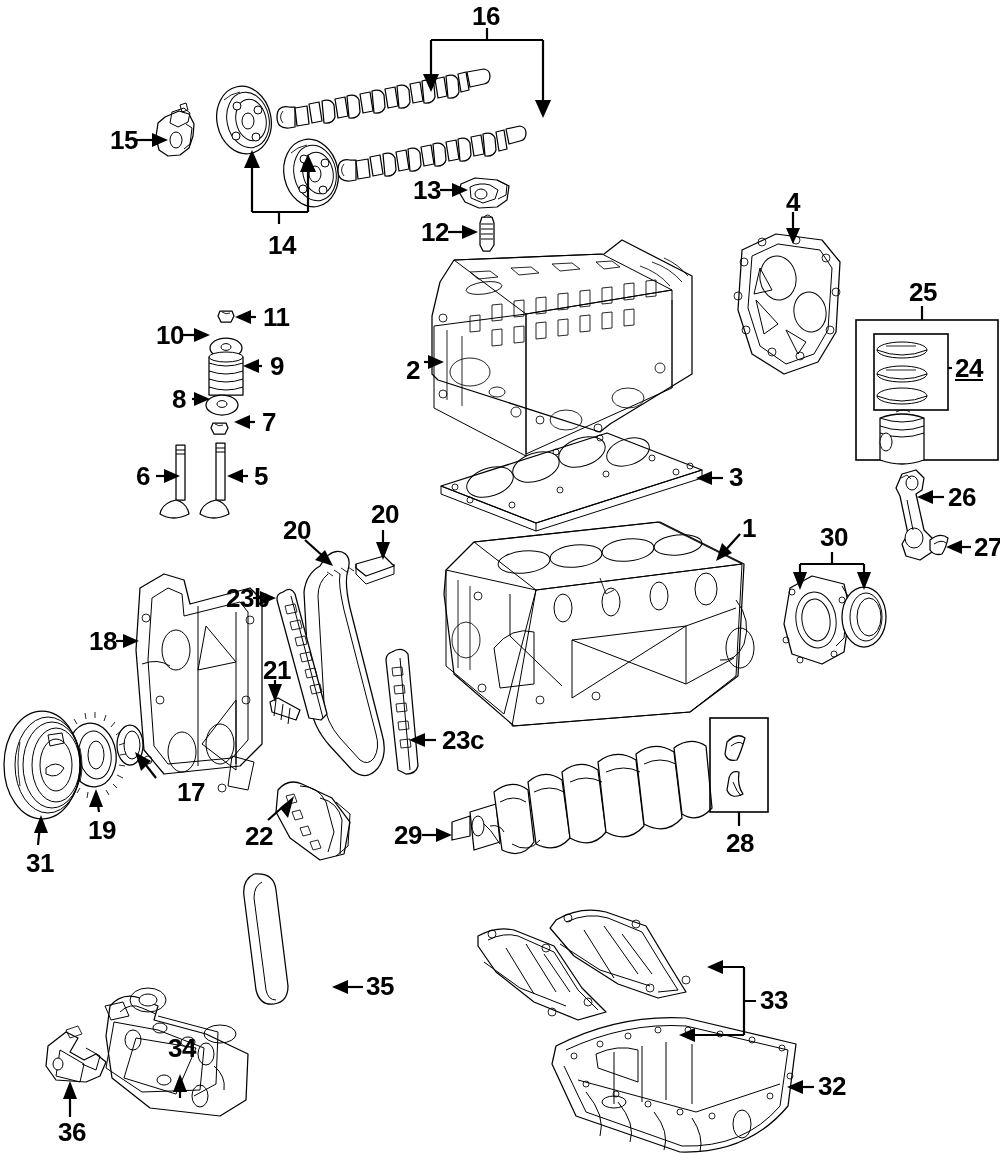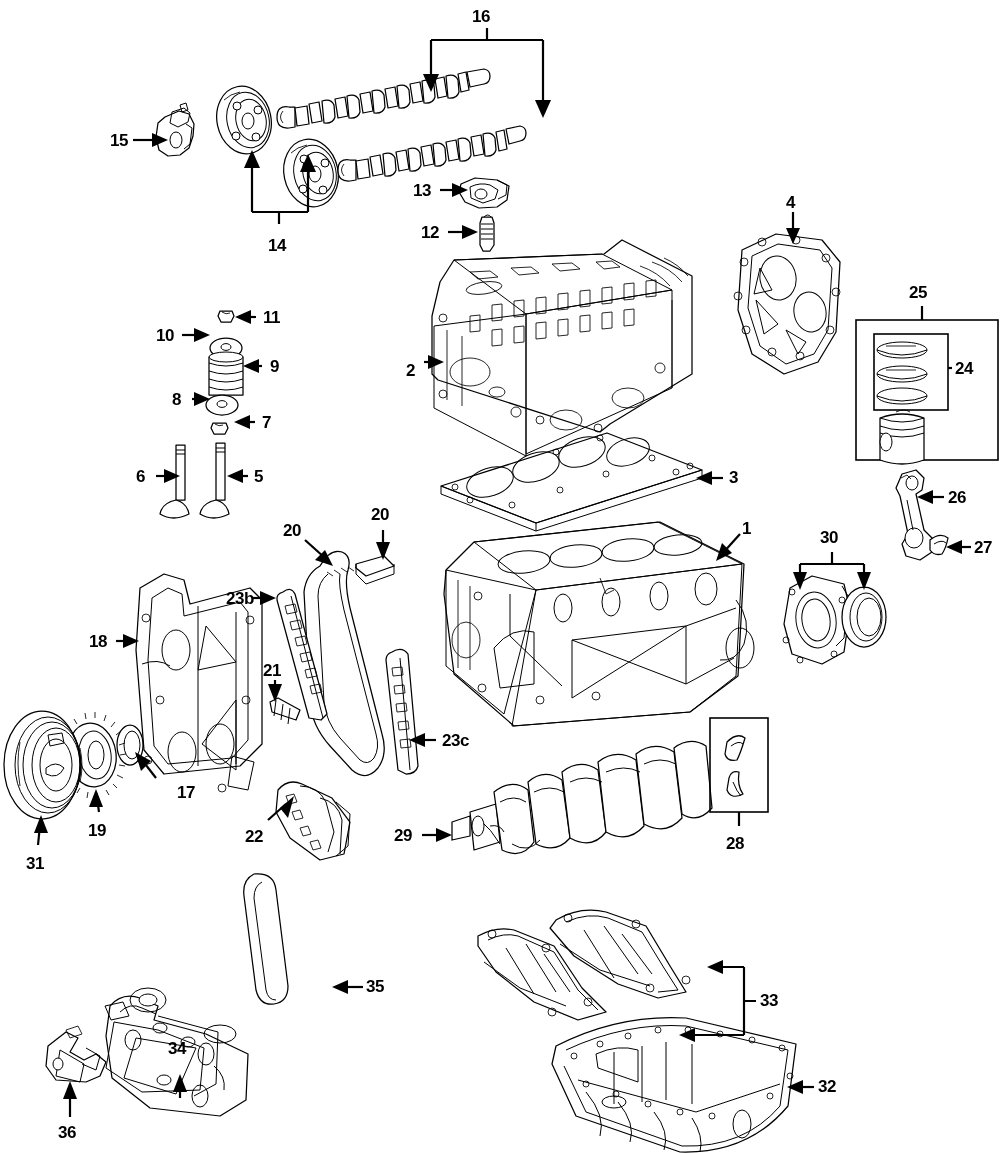--- a/index.html
+++ b/index.html
@@ -1,20 +1,20 @@
 <!DOCTYPE html>
 <html><head>
 <meta charset="utf-8">
 <style>
   html,body{margin:0;padding:0;background:#fff;}
   body{width:1000px;height:1153px;position:relative;overflow:hidden;
        font-family:"Liberation Sans",sans-serif;color:#000;}
   #stage{position:absolute;left:0;top:0;width:1000px;height:1153px;}
   svg.layer{position:absolute;left:0;top:0;width:1000px;height:1153px;}
-  .callout{position:absolute;font-weight:bold;font-size:17px;line-height:25px;
+  .callout{position:absolute;font-weight:bold;font-size:26px;line-height:25px;
            letter-spacing:-0.5px;color:#000;white-space:nowrap;}
   .part{fill:#fff;stroke:#000;stroke-width:1.25;stroke-linejoin:round;stroke-linecap:round;}
   .thin{fill:none;stroke:#000;stroke-width:1;}
   .thinf{fill:#fff;stroke:#000;stroke-width:1;}
   .hair{fill:none;stroke:#000;stroke-width:0.85;}
   .lead{fill:none;stroke:#000;stroke-width:2.2;}
   .box{fill:none;stroke:#000;stroke-width:1.6;}
   .arrow{fill:#000;}
 </style>
 </head>
@@ -656,21 +656,21 @@
 <div class="callout" style="left:472px;top:4px;">16</div>
 <div class="callout" style="left:158px;top:780px;margin-left:19px;">17</div>
 <div class="callout" style="left:89px;top:629px;">18</div>
 <div class="callout" style="left:88px;top:818px;">19</div>
 <div class="callout" style="left:283px;top:518px;">20</div>
 <div class="callout" style="left:263px;top:658px;">21</div>
 <div class="callout" style="left:245px;top:824px;">22</div>
 <div class="callout" style="left:371px;top:502px;">20</div>
 <div class="callout" style="left:226px;top:586px;">23b</div>
 <div class="callout" style="left:442px;top:728px;">23c</div>
-<div class="callout" style="left:955px;top:356px;">24</div>
+<div class="callout" style="left:955px;top:356px;text-decoration:underline;">24</div>
 <div class="callout" style="left:909px;top:280px;">25</div>
 <div class="callout" style="left:948px;top:485px;">26</div>
 <div class="callout" style="left:974px;top:535px;">27</div>
 <div class="callout" style="left:726px;top:831px;">28</div>
 <div class="callout" style="left:394px;top:823px;">29</div>
 <div class="callout" style="left:820px;top:525px;">30</div>
 <div class="callout" style="left:26px;top:851px;">31</div>
 <div class="callout" style="left:818px;top:1074px;">32</div>
 <div class="callout" style="left:760px;top:988px;">33</div>
 <div class="callout" style="left:168px;top:1036px;">34</div>

